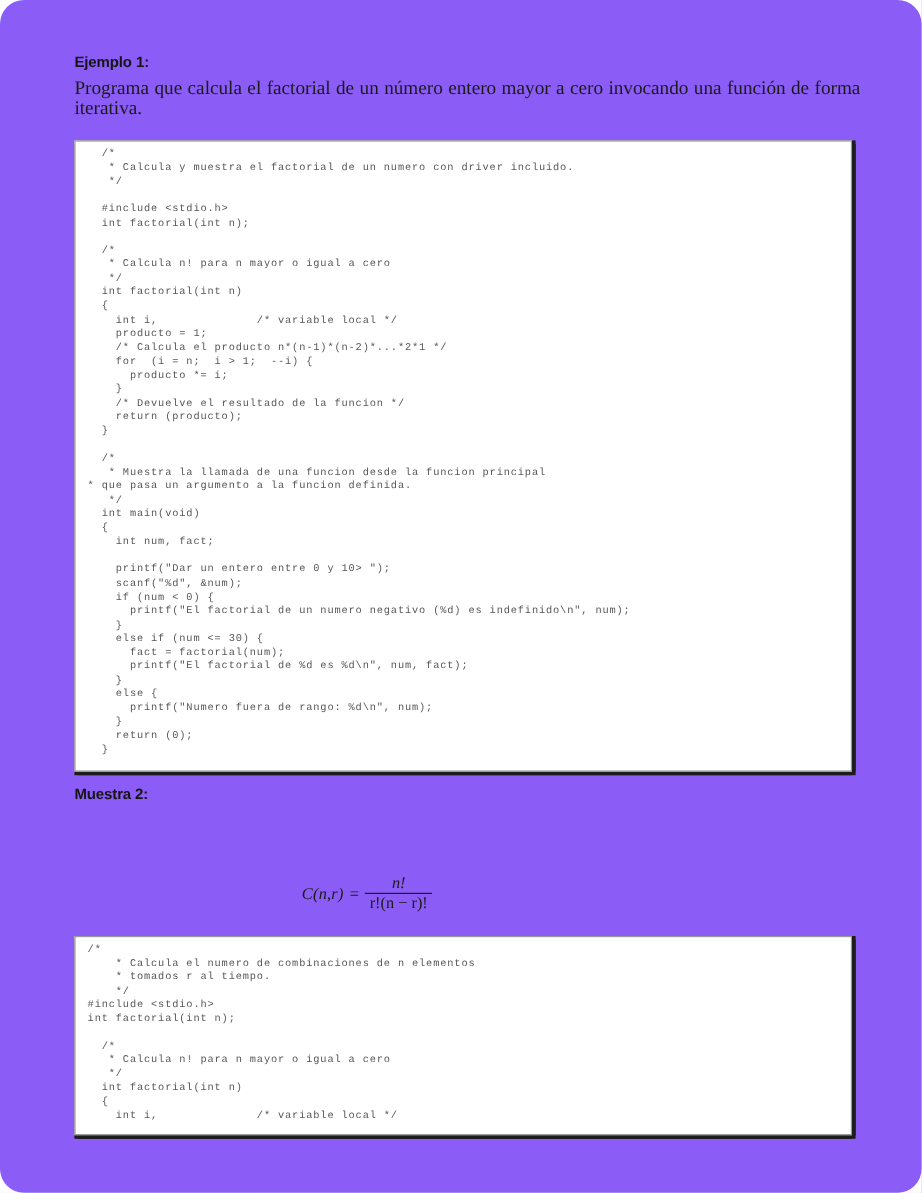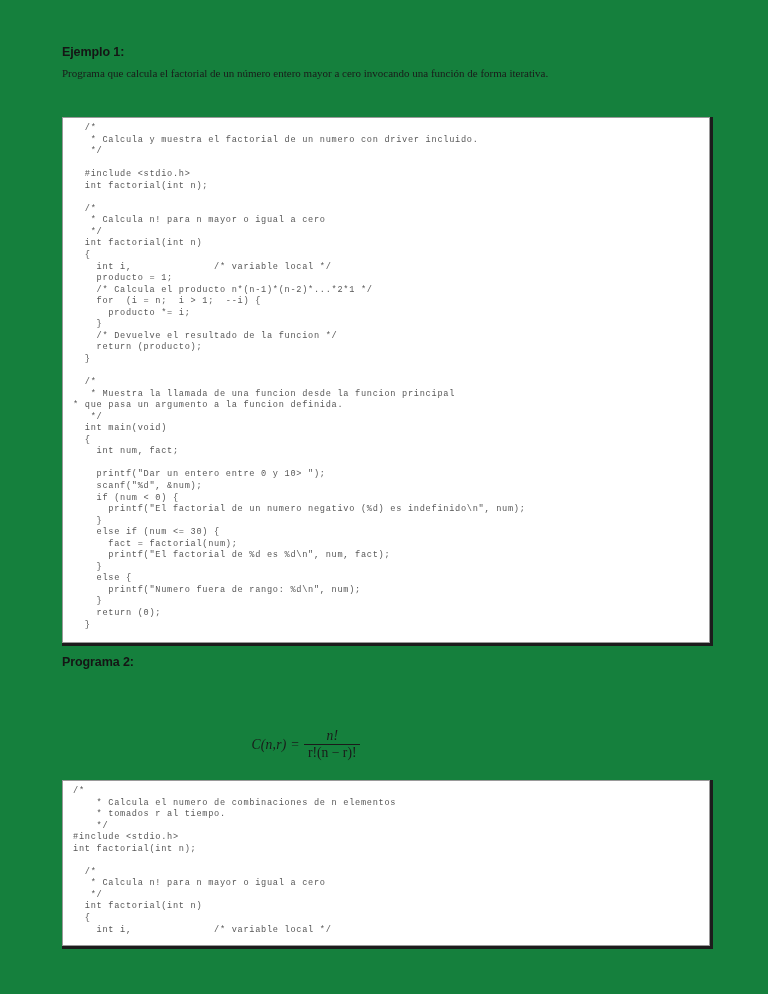--- a/index.html
+++ b/index.html
@@ -12,42 +12,43 @@
     height: 994px;
     position: relative;
     overflow: hidden;
     font-family: "Liberation Serif", serif;
     -webkit-font-smoothing: antialiased;
   }
 
   .page {
     position: absolute;
     inset: 0;
-    background: #15803d;
+    background: #8b5cf6;
+    border-radius: 20px;
   }
 
   
   .ex-heading {
     position: absolute;
     left: 62px;
     font-family: "Liberation Sans", sans-serif;
     font-weight: bold;
     font-size: 12.5px;
     color: #151515;
     letter-spacing: -0.1px;
     white-space: nowrap;
   }
 
   
   .ex-para {
     position: absolute;
     left: 62px;
     width: 655px;
     font-family: "Liberation Serif", serif;
-    font-size: 11px;
+    font-size: 16px;
     line-height: 17.4px;
     color: #1a1a1a;
     text-align: justify;
     text-justify: inter-word;
   }
   .ex-para > span { display: inline; }
 
   
   .code-box {
     position: absolute;
@@ -167,21 +168,21 @@
       fact = factorial(num);
       printf("El factorial de %d es %d\n", num, fact);
     }
     else {
       printf("Numero fuera de rango: %d\n", num);
     }
     return (0);
   }</pre>
   </div>
 
-  <div class="ex-heading" style="top:655px;">Programa 2:</div>
+  <div class="ex-heading" style="top:655px;">Muestra 2:</div>
 
 
   <div class="formula" style="top:729px;">
     <span class="formula-inner">
       <span class="f-lhs">C(n,r)</span>
       <span class="f-eq">=</span>
       <span class="frac">
         <span class="num">n!</span>
         <span class="bar"></span>
         <span class="den">r!(n − r)!</span>

